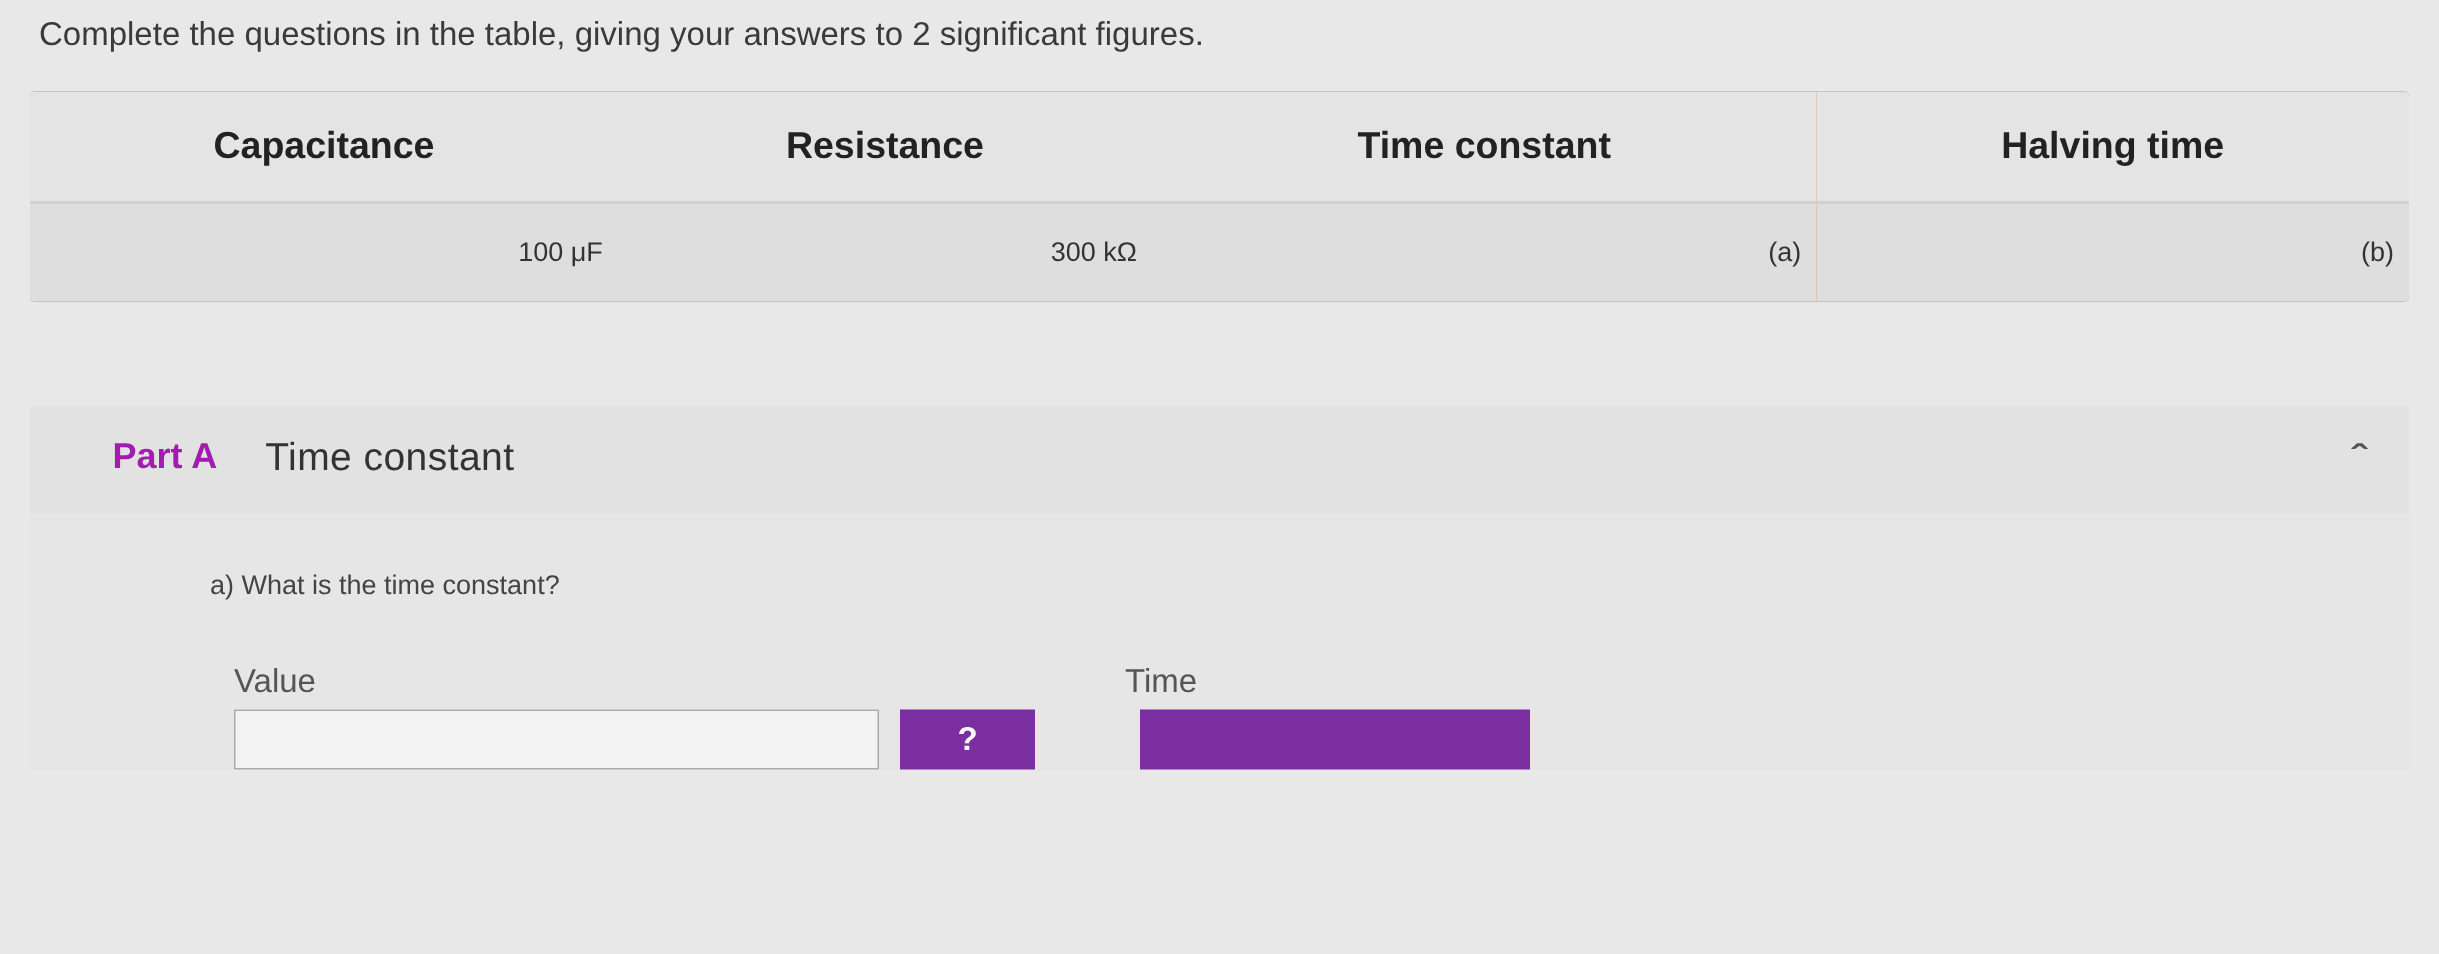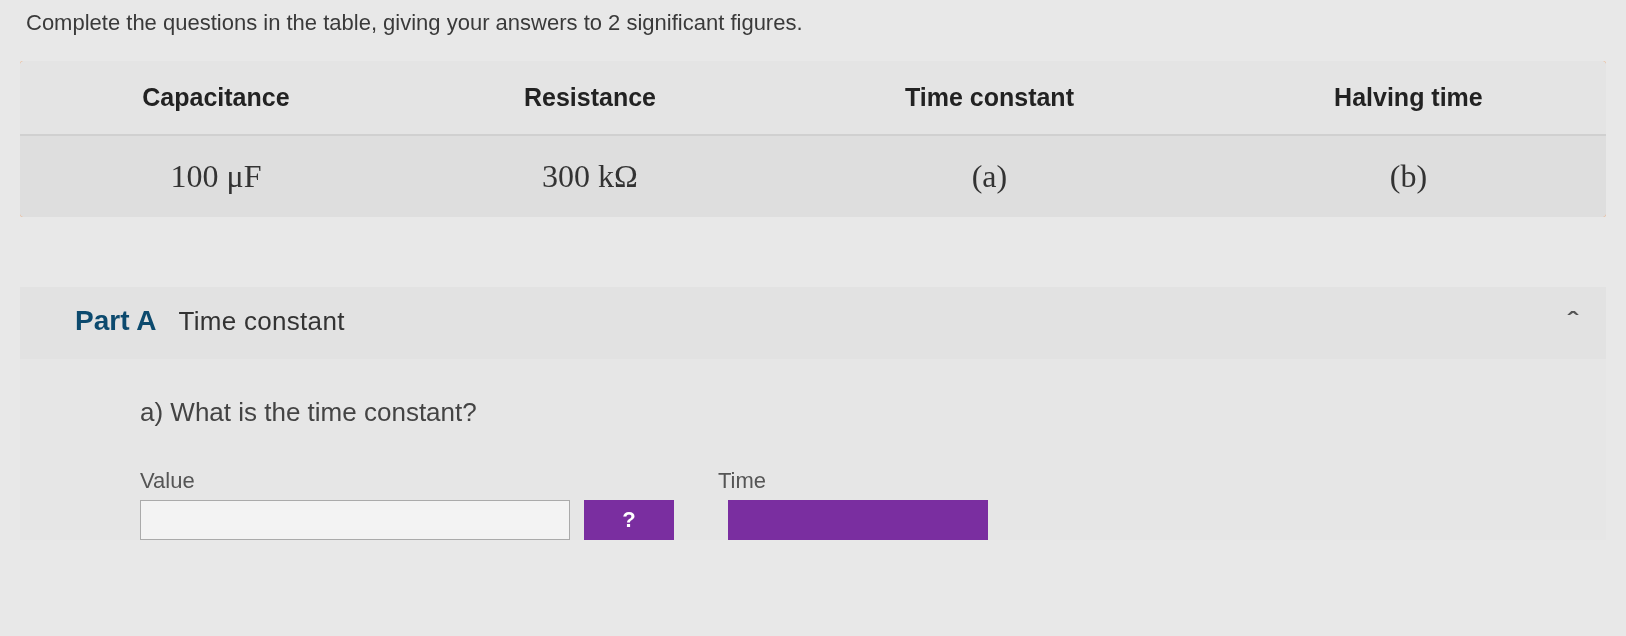--- a/index.html
+++ b/index.html
@@ -37,68 +37,69 @@
       background: #e4e4e4;
       font-weight: bold;
       font-size: 25px;
       color: #222;
       padding: 22px 10px;
       text-align: center;
       border-bottom: 2px solid #d0d0d0;
     }
     table.data-table td {
       background: #dedede;
-      font-size: 32px;
+      font-size: 18px;
       color: #333;
       padding: 22px 10px;
-      text-align: center;
-      font-family: Liberation Serif, serif;
+      text-align: right;
+      font-family: Liberation Sans, sans-serif;
     }
     .part-section {
       margin-top: 70px;
       background: #e2e2e2;
       padding: 18px 0 0 0;
     }
     .part-header {
       display: flex;
       align-items: center;
       padding: 0 30px 22px 55px;
     }
     .part-label {
-      font-size: 28px;
+      font-size: 24px;
       font-weight: bold;
-      color: #0c4a6e;
-      margin-right: 22px;
+      color: #a21caf;
+      margin-right: 32px;
     }
     .part-title {
       font-size: 26px;
       color: #333;
       letter-spacing: 0.3px;
     }
     .collapse-icon {
       margin-left: auto;
       font-size: 22px;
       color: #555;
       cursor: pointer;
       font-weight: bold;
       transform: scaleX(1.4);
     }
     .question-area {
       background: #e6e6e6;
       padding: 38px 60px 0 120px;
     }
     .question-text {
-      font-size: 26px;
+      font-size: 18px;
       color: #444;
       margin-bottom: 40px;
     }
     .answer-row {
       display: flex;
       align-items: flex-start;
-      gap: 44px;
+      gap: 60px;
+      margin-left: 16px;
     }
     .value-group, .units-group {
       display: flex;
       flex-direction: column;
     }
     .field-label {
       font-size: 22px;
       color: #555;
       margin-bottom: 6px;
     }

